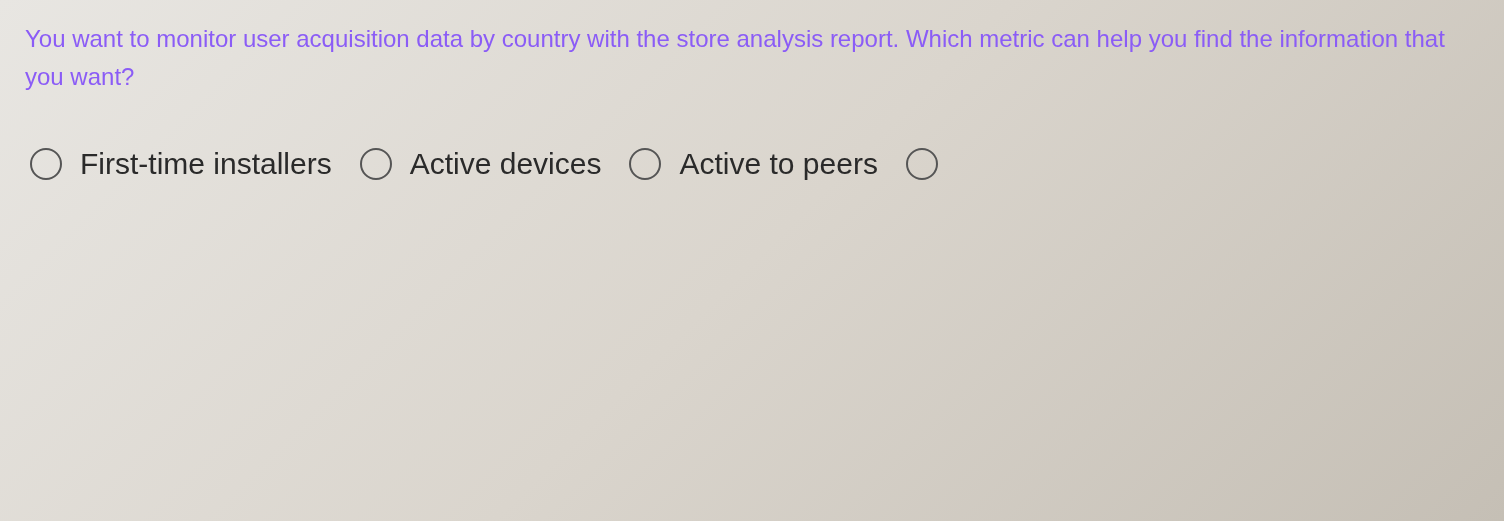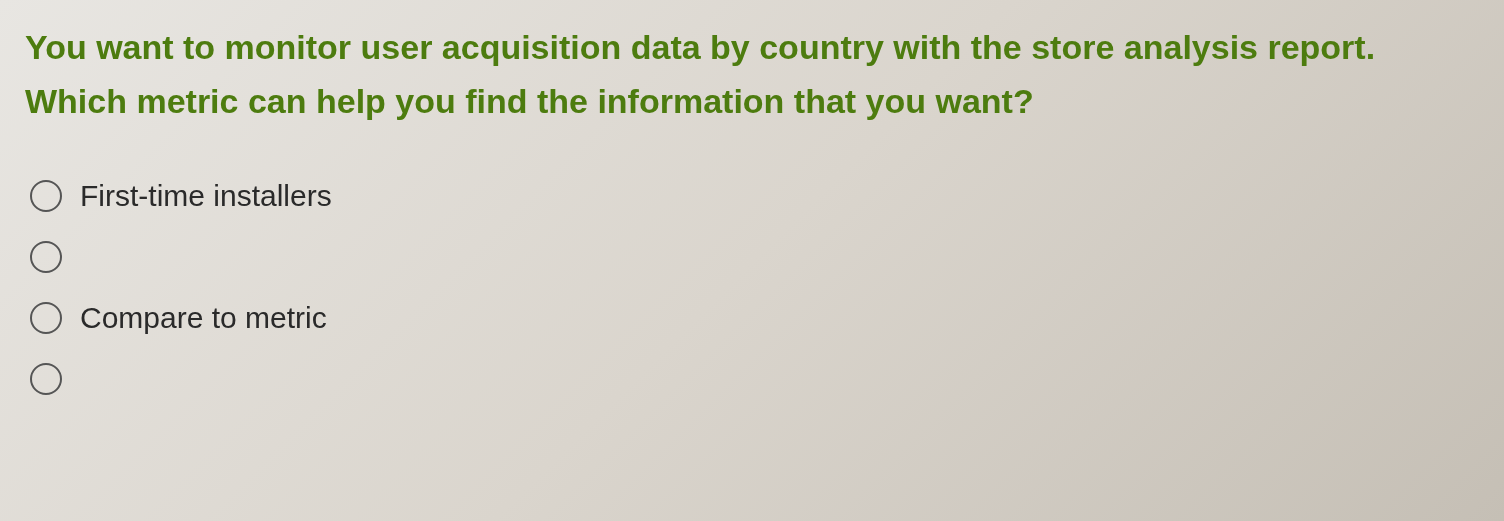--- a/index.html
+++ b/index.html
@@ -9,29 +9,29 @@
     }
     body {
       width: 1504px;
       height: 521px;
       background: linear-gradient(135deg, #e8e6e2 0%, #dad5cd 50%, #c5bfb5 100%);
       font-family: Arial, Helvetica, sans-serif;
       padding: 20px 25px;
       color: #2a2a2a;
     }
     .question-text {
-      font-size: 34px;
+      font-size: 24px;
       line-height: 1.6;
-      color: #4d7c0f;
+      color: #8b5cf6;
       margin-bottom: 50px;
-      font-weight: 700;
+      font-weight: 400;
     }
     .options {
       display: flex;
-      flex-direction: column;
+      flex-direction: row;
       gap: 28px;
       padding-left: 5px;
     }
     .option {
       display: flex;
       align-items: center;
       gap: 18px;
       cursor: pointer;
     }
     .radio-circle {
@@ -53,21 +53,22 @@
 
 <div class="question-text">You want to monitor user acquisition data by country with the store analysis report. Which metric can help you find the information that you want?</div>
 
 <div class="options">
   <div class="option">
     <span class="radio-circle"></span>
     <span class="option-label">First-time installers</span>
   </div>
   <div class="option">
     <span class="radio-circle"></span>
+    <span class="option-label">Active devices</span>
   </div>
   <div class="option">
     <span class="radio-circle"></span>
-    <span class="option-label">Compare to metric</span>
+    <span class="option-label">Active to peers</span>
   </div>
   <div class="option">
     <span class="radio-circle"></span>
   </div>
 </div>
 
 </body></html>

